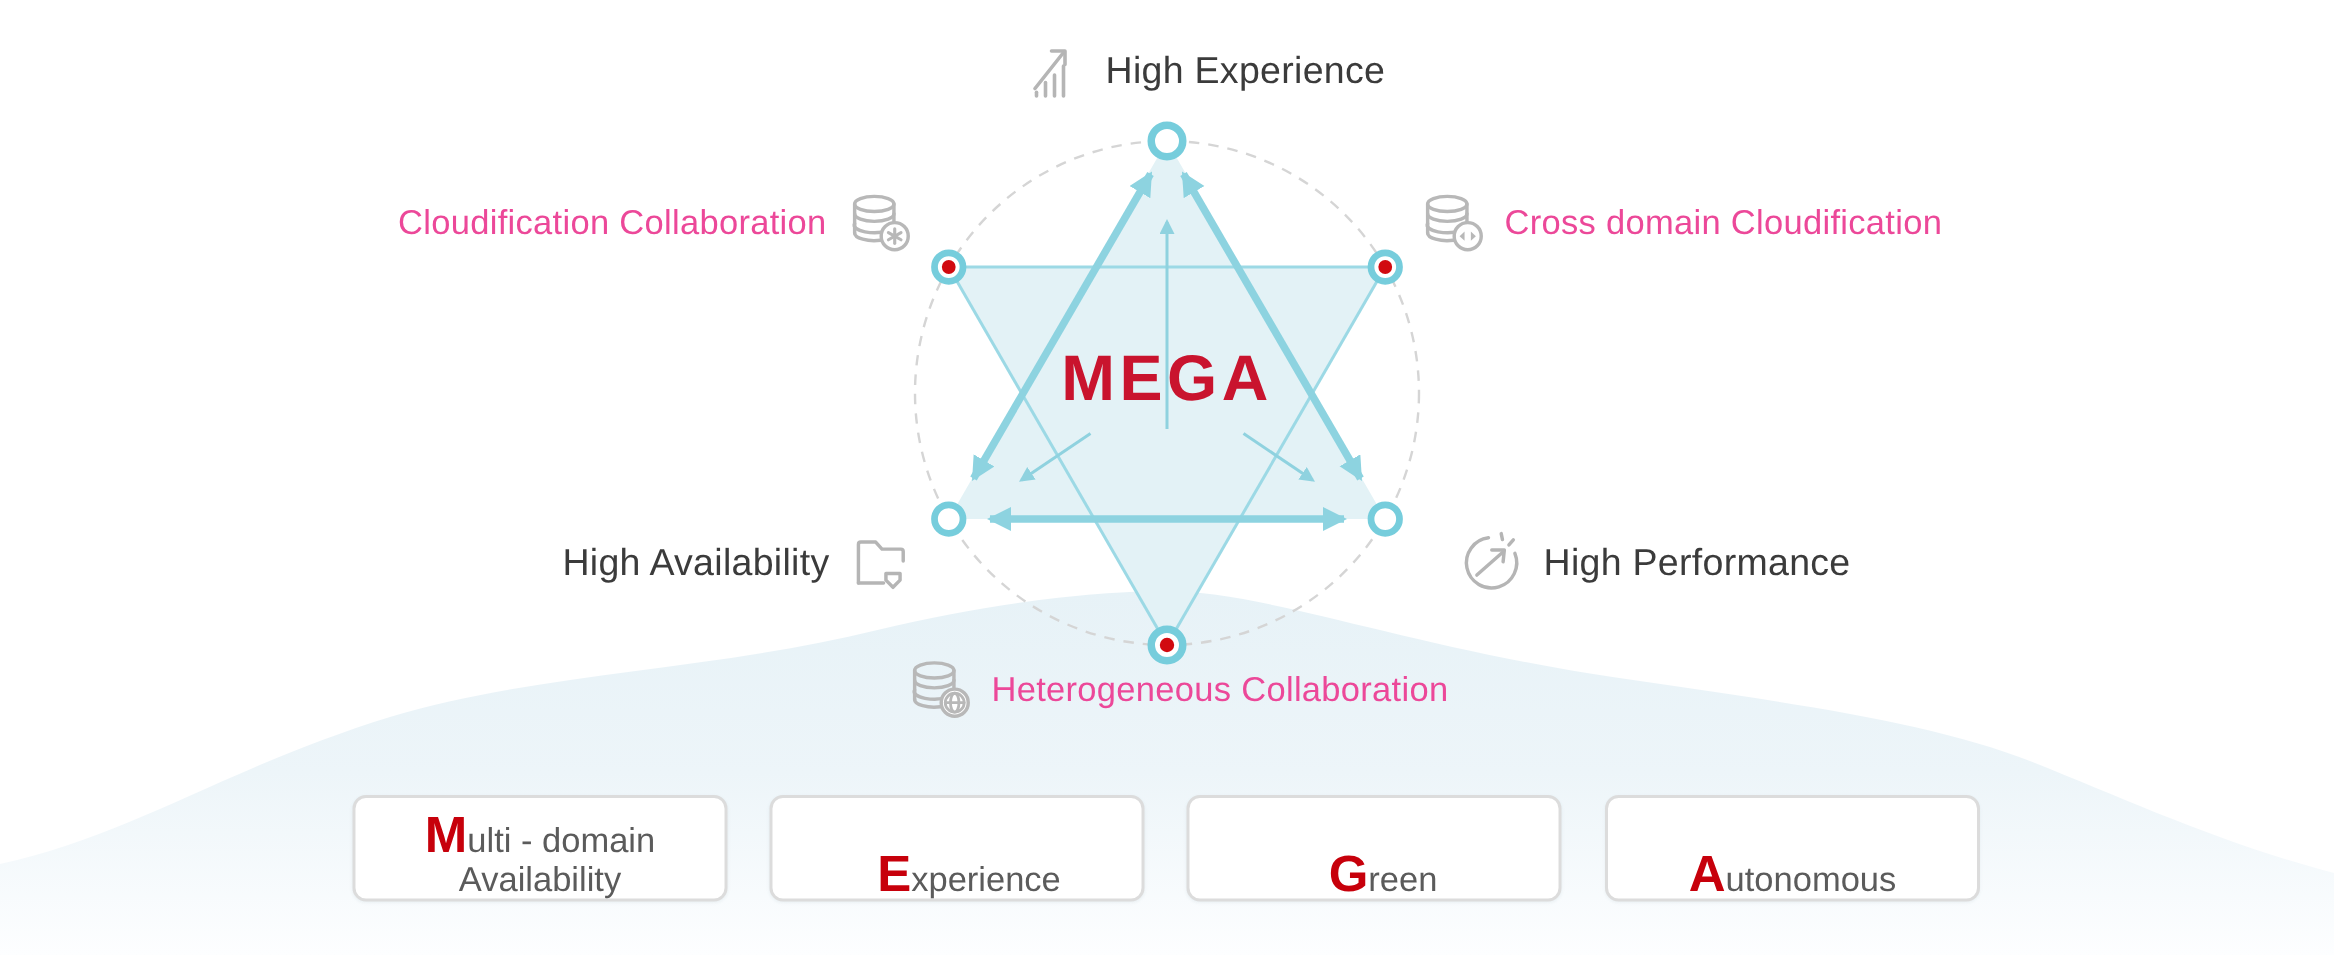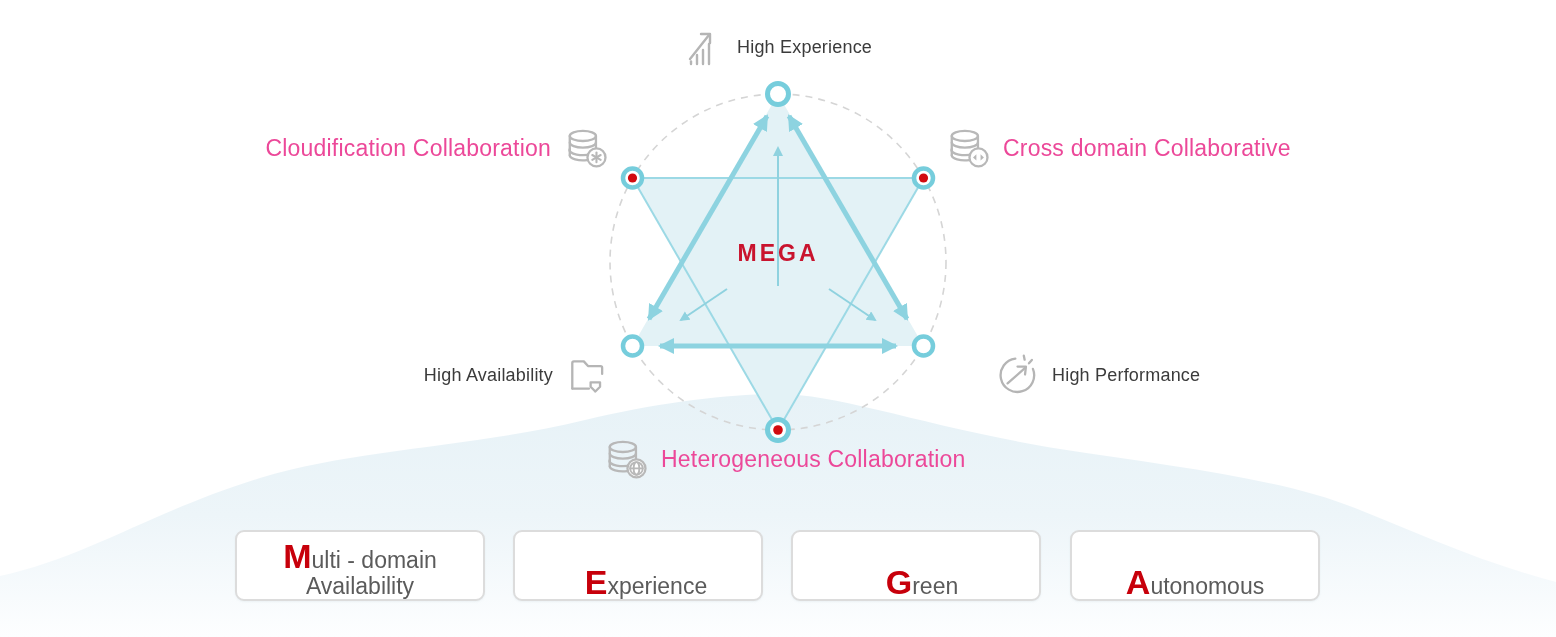--- a/index.html
+++ b/index.html
@@ -3,27 +3,27 @@
 <meta charset="utf-8">
 <style>
   html,body{margin:0;padding:0;background:#ffffff;}
   .canvas{
     position:relative;width:1556px;height:637px;overflow:hidden;background:#ffffff;
     font-family:"Liberation Sans", sans-serif;
   }
   .bg-svg{position:absolute;left:0;top:0;}
   
   .node{position:absolute;display:flex;align-items:center;gap:13px;height:46px;}
-  .node-label{font-size:18px;color:#3b3b3b;white-space:nowrap;letter-spacing:.2px;}
+  .node-label{font-size:25px;color:#3b3b3b;white-space:nowrap;letter-spacing:.2px;}
   .node-label.red{color:#ec4899;font-weight:500;font-size:23px;}
   .node .icon{flex:0 0 auto;display:flex;align-items:center;justify-content:center;}
   
   .mega{
     position:absolute;left:778px;top:253px;transform:translate(-50%,-50%);
-    font-size:23px;font-weight:bold;color:#c9142e;letter-spacing:3px;white-space:nowrap;
+    font-size:43px;font-weight:bold;color:#c9142e;letter-spacing:3px;white-space:nowrap;
   }
   
   .box{
     position:absolute;top:530px;width:250px;height:71px;box-sizing:border-box;
     background:#ffffff;border:2px solid #dcdcdc;border-radius:9px;
     display:flex;flex-direction:column;align-items:center;justify-content:flex-end;
     color:#5b5b5b;font-size:23px;line-height:26px;box-shadow:0 1px 2px rgba(150,170,180,.12);
   }
   .box .initial{color:#c7000b;font-size:34px;font-weight:bold;line-height:26px;}
   .box-line, .box-line2{white-space:nowrap;}
@@ -136,35 +136,35 @@
         <path d="M5.5,15.8 A12.5,4.8 0 0 0 30.5,15.8"></path>
         <path d="M5.5,22 A12.5,4.8 0 0 0 27,26.2"></path>
         <path d="M5.5,28 A12.5,4.8 0 0 0 22,32.6"></path>
         <circle cx="31" cy="30" r="8.6" fill="#ffffff"></circle>
         <g fill="#b8b8b8" stroke="none">
           <path d="M29,27 L25.8,30 L29,33 Z"></path>
           <path d="M33,27 L36.2,30 L33,33 Z"></path>
         </g>
       </svg>
     </span>
-    <span class="node-label red">Cross domain Collaborative</span>
+    <span class="node-label red">Cross domain Cloudification</span>
   </div>
 
   <div class="node" style="right:946px;top:352px;">
     <span class="node-label">High Availability</span>
     <span class="icon">
       <svg width="44" height="44" viewBox="0 0 42 42" fill="none" stroke="#b5b5b5" stroke-width="2.2" stroke-linejoin="round" stroke-linecap="round">
         <path d="M6,34 V9.5 a1.5,1.5 0 0 1 1.5,-1.5 H17 l4,4.5 H33 a1.5,1.5 0 0 1 1.5,1.5 V20"></path>
         <path d="M6,34 H22"></path>
         <path d="M23.5,28 h9 v4.2 l-4.5,4.6 l-4.5,-4.6 Z" fill="#ffffff"></path>
       </svg>
     </span>
   </div>
 
-  <div class="node" style="left:995px;top:352px;">
+  <div class="node" style="left:972px;top:352px;">
     <span class="icon">
       <svg width="44" height="44" viewBox="0 0 42 42" fill="none" stroke="#b5b5b5" stroke-width="2.2" stroke-linecap="round" stroke-linejoin="round">
         <path d="M19.4,5.3 A16,16 0 1 0 36.2,15.2"></path>
         <line x1="12" y1="29" x2="29" y2="14"></line>
         <polyline points="21.5,13 29.5,13 28.7,20.5"></polyline>
         <line x1="27.5" y1="2.6" x2="28.3" y2="6.4"></line>
         <line x1="35.2" y1="6.6" x2="32.4" y2="9.8"></line>
       </svg>
     </span>
     <span class="node-label">High Performance</span>

